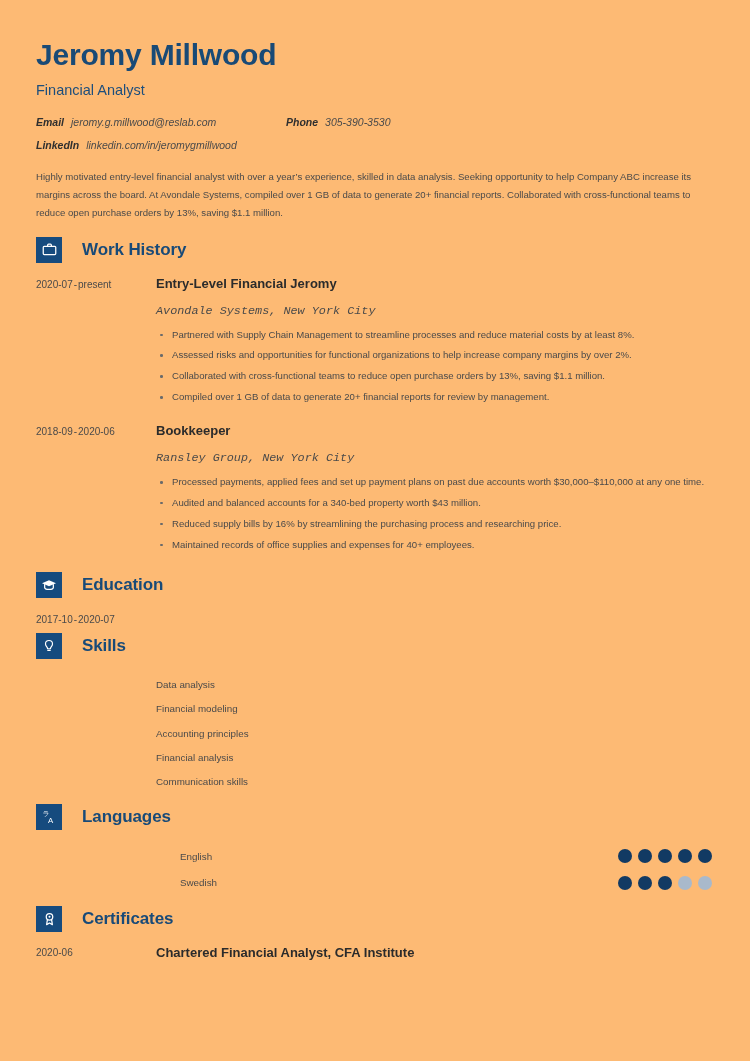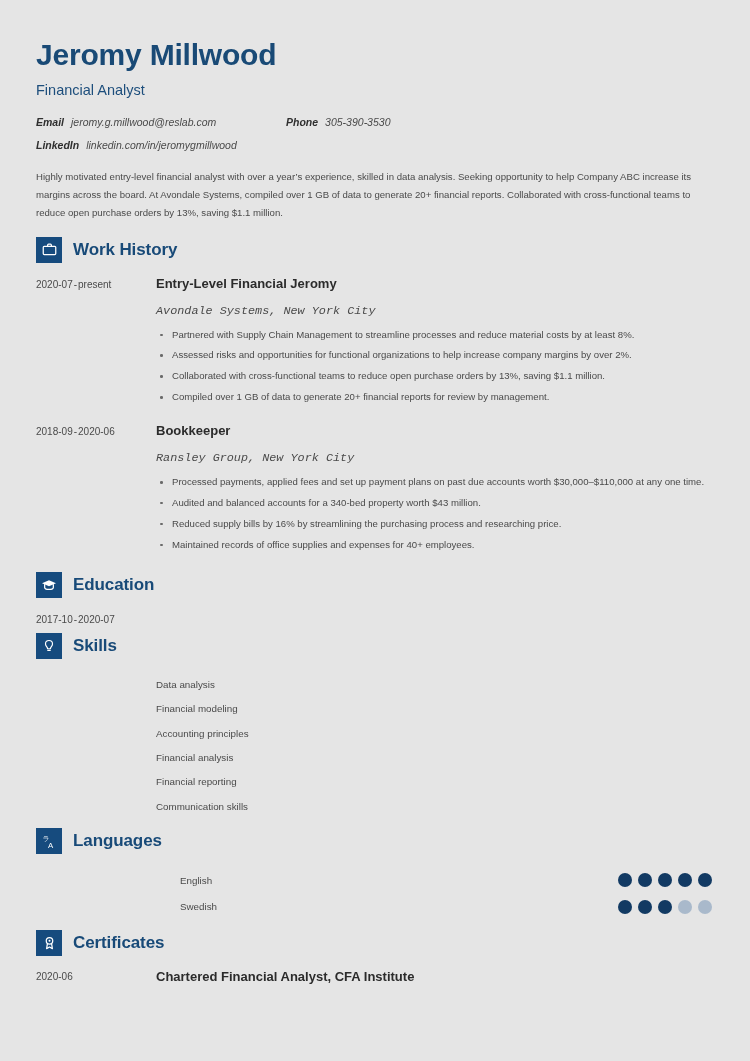--- a/index.html
+++ b/index.html
@@ -14,21 +14,21 @@
     font-family: "Liberation Sans", sans-serif;
     color: #3c3c3c;
     -webkit-font-smoothing: antialiased;
   }
 
   .page {
     position: relative;
     width: 750px;
     height: 1061px;
     padding: 0 36px;
-    background: #e5e5e5;
+    background: #fdba74;
     overflow: hidden;
   }
 
   
   .header { padding-top: 38px; }
 
   .full-name {
     font-size: 30px;
     font-weight: bold;
     color: #194a76;
@@ -91,21 +91,21 @@
     align-items: center;
     justify-content: center;
     flex: 0 0 26px;
   }
   .section-icon svg { display: block; }
 
   .section-title {
     font-size: 17px;
     font-weight: bold;
     color: #184a78;
-    margin-left: 11px;
+    margin-left: 20px;
     letter-spacing: -0.1px;
   }
 
   
   .entry { display: flex; margin-bottom: 4px; }
 
   .entry-date {
     flex: 0 0 120px;
     width: 120px;
     font-size: 10px;
@@ -320,21 +320,20 @@
         </svg>
       </span>
       <span class="section-title">Skills</span>
     </div>
 
     <ul class="skills-list">
       <li class="skill-row">Data analysis</li>
       <li class="skill-row">Financial modeling</li>
       <li class="skill-row">Accounting principles</li>
       <li class="skill-row">Financial analysis</li>
-      <li class="skill-row">Financial reporting</li>
       <li class="skill-row">Communication skills</li>
     </ul>
   </div>
 
   <div class="section sec-languages">
     <div class="section-head">
       <span class="section-icon">
         <svg width="17" height="17" viewBox="0 0 24 24">
           <text x="2" y="11" font-family="'Liberation Sans', sans-serif" font-size="10" fill="#ffffff">ラ</text>
           <text x="10" y="21" font-family="'Liberation Sans', sans-serif" font-size="11" fill="#ffffff">A</text>

